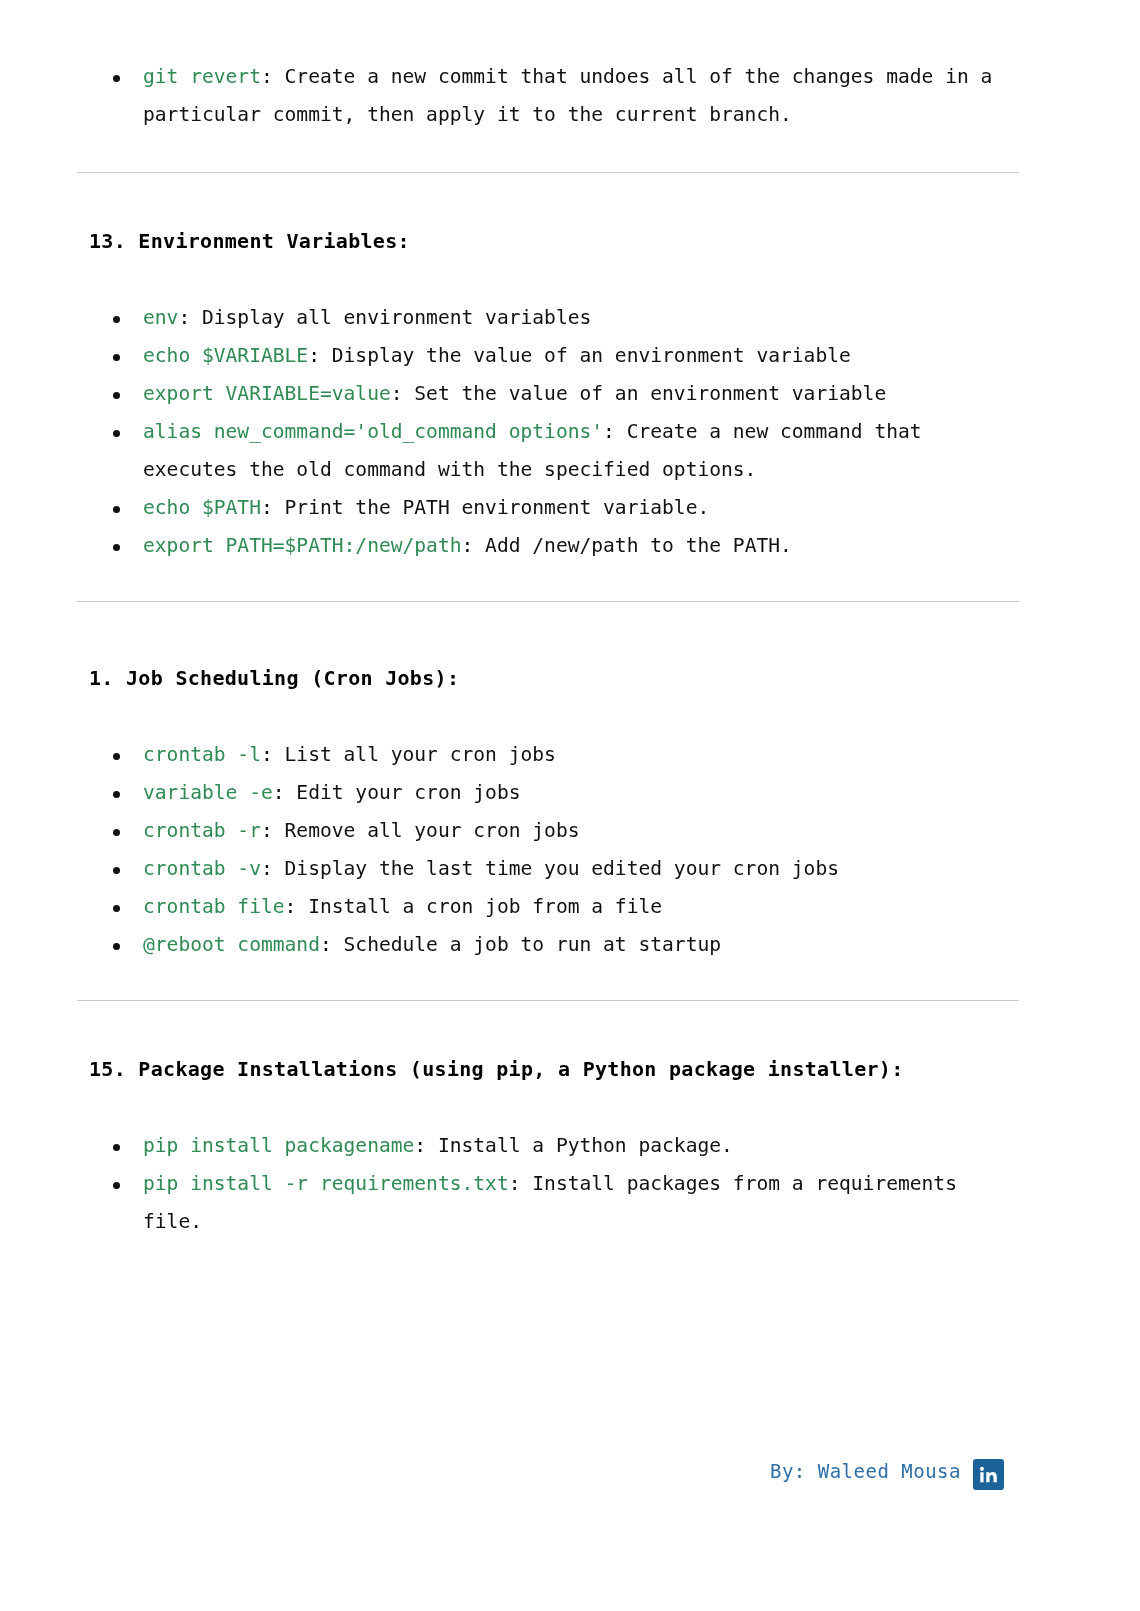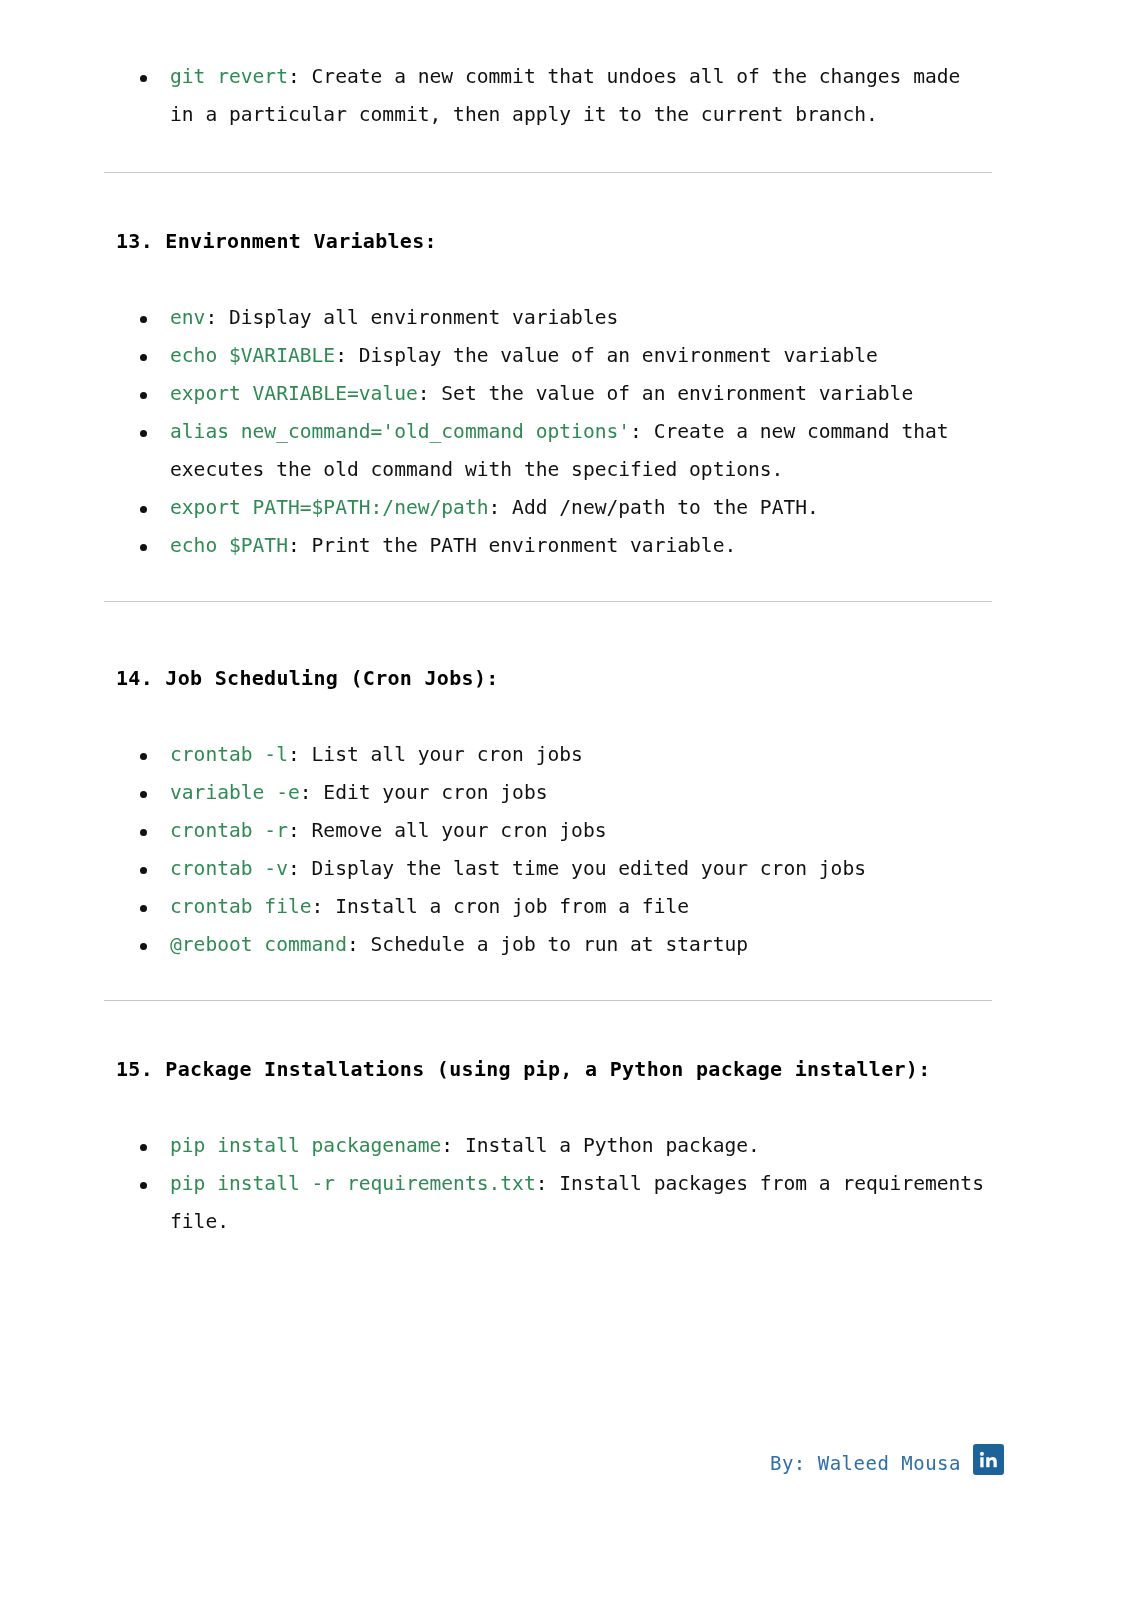--- a/index.html
+++ b/index.html
@@ -13,21 +13,21 @@
     font-family: "DejaVu Sans Mono", monospace;
     color: #0d0d0d;
     -webkit-font-smoothing: antialiased;
   }
   .page {
     position: relative;
     width: 1096px;
     height: 1611px;
     background: #ffffff;
     box-sizing: border-box;
-    padding: 0 104px;
+    padding: 0 77px;
   }
   .content {
     padding-top: 58px;
   }
 
   
   ul.cmd-list {
     list-style: none;
     margin: 0;
     padding: 0;
@@ -98,23 +98,23 @@
   .sp-after-rule-2  { height: 50px; }
   .sp-after-head-14 { height: 32px; }
   .sp-before-rule-3 { height: 36px; }
   .sp-after-rule-3  { height: 42px; }
   .sp-after-head-15 { height: 32px; }
 
   
   .footer {
     position: absolute;
     right: 92px;
-    bottom: 136px;
+    bottom: 121px;
     display: flex;
-    align-items: flex-end;
+    align-items: flex-start;
     gap: 12px;
   }
   .footer-credit {
     font-size: 19px;
     color: #2f6fa8;
     letter-spacing: 0.5px;
     line-height: 24px;
   }
   .linkedin-icon {
     width: 31px;
@@ -152,32 +152,32 @@
       <li>
         <span class="code">echo $VARIABLE</span><span class="desc">: Display the value of an environment variable</span>
       </li>
       <li>
         <span class="code">export VARIABLE=value</span><span class="desc">: Set the value of an environment variable</span>
       </li>
       <li>
         <span class="code">alias new_command='old_command options'</span><span class="desc">: Create a new command that executes the old command with the specified options.</span>
       </li>
       <li>
+        <span class="code">echo $PATH</span><span class="desc">: Print the PATH environment variable.</span>
+      </li>
+      <li>
         <span class="code">export PATH=$PATH:/new/path</span><span class="desc">: Add /new/path to the PATH.</span>
-      </li>
-      <li>
-        <span class="code">echo $PATH</span><span class="desc">: Print the PATH environment variable.</span>
       </li>
     </ul>
 
     <div class="sp-before-rule-2"></div>
     <hr class="divider">
     <div class="sp-after-rule-2"></div>
 
-    <h2 class="section-heading">14. Job Scheduling (Cron Jobs):</h2>
+    <h2 class="section-heading">1. Job Scheduling (Cron Jobs):</h2>
     <div class="sp-after-head-14"></div>
     <ul class="cmd-list section-list">
       <li>
         <span class="code">crontab -l</span><span class="desc">: List all your cron jobs</span>
       </li>
       <li>
         <span class="code">variable -e</span><span class="desc">: Edit your cron jobs</span>
       </li>
       <li>
         <span class="code">crontab -r</span><span class="desc">: Remove all your cron jobs</span>

